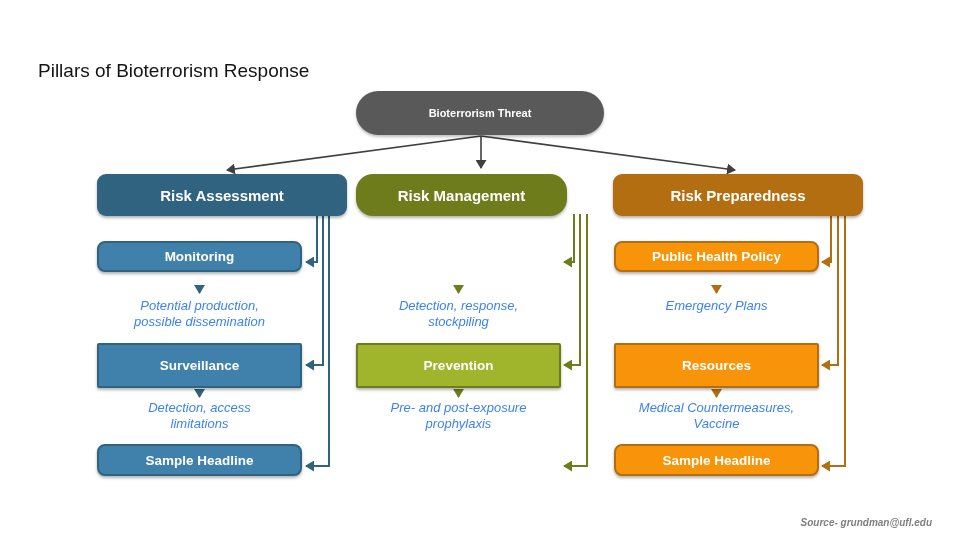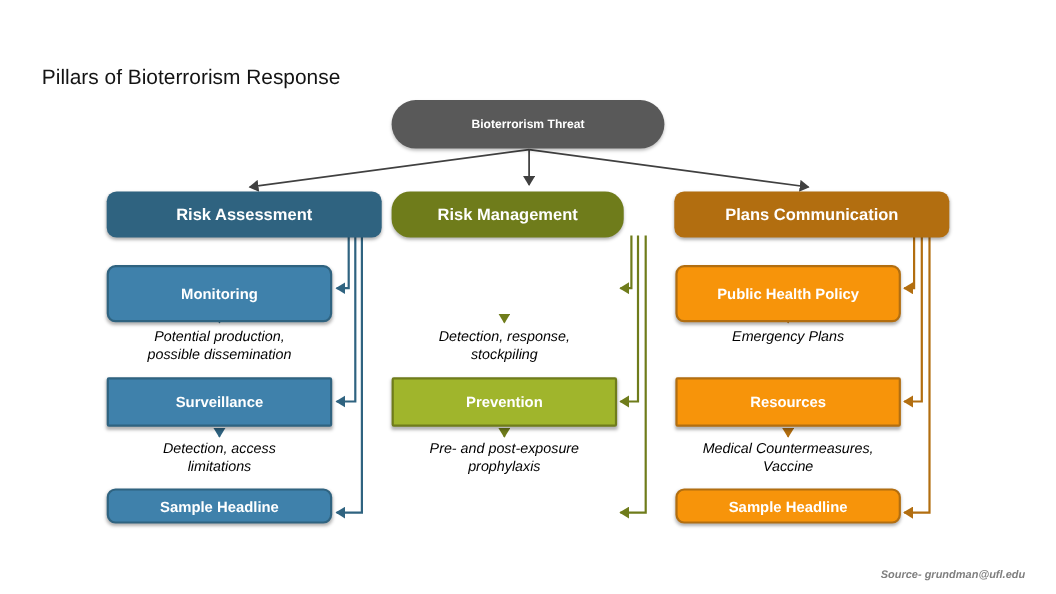--- a/index.html
+++ b/index.html
@@ -16,28 +16,28 @@
               display:flex;align-items:center;justify-content:center;color:#fff;
               font-weight:700;font-size:15px;box-shadow:0 2px 3px rgba(0,0,0,.3);}
   .h0{left:97px;width:250px;background:#2F6380;}
   .h1{left:356px;width:211px;background:#6F7C1B;border-radius:17px;}
   .h2{left:613px;width:250px;background:#B26E10;}
   .node{position:absolute;width:205px;z-index:2;display:flex;align-items:center;
         justify-content:center;color:#fff;font-weight:700;font-size:13.5px;
         border:2px solid;box-sizing:border-box;text-align:center;
         box-shadow:0 2px 3px rgba(0,0,0,.3);}
   .c0{left:97px;}  .c1{left:356px;}  .c2{left:614px;}
-  .r1{top:241px;height:52px;border-radius:8px;}
+  .r1{top:241px;height:31px;border-radius:8px;}
   .r2{top:343px;height:45px;border-radius:2px;}
   .r3{top:444px;height:32px;border-radius:8px;}
   .blue  {background:#3F81AB;border-color:#2F6380;}
   .green {background:#A0B52C;border-color:#6F7C1B;}
   .orange{background:#F7940A;border-color:#B26E10;}
   .desc{position:absolute;width:205px;z-index:2;text-align:center;font-style:italic;
-        font-size:13px;color:#000000;line-height:1.25;white-space:pre-line;}
+        font-size:13px;color:#3b82f6;line-height:1.25;white-space:pre-line;}
   .d1{top:298px;}  .d2{top:400px;}
   .connectors{position:absolute;left:0;top:0;z-index:1;pointer-events:none;}
   .source{position:absolute;right:28px;top:517px;font-size:10px;font-weight:700;
           font-style:italic;color:#7f7f7f;}
 </style>
 </head>
 <body>
 
 <div class="slide">
 
@@ -99,21 +99,21 @@
 limitations</div>
   <div class="node blue c0 r3">Sample Headline</div>
 
   <div class="col-header h1">Risk Management</div>
   <div class="desc c1 d1">Detection, response,
 stockpiling</div>
   <div class="node green c1 r2">Prevention</div>
   <div class="desc c1 d2">Pre- and post-exposure
 prophylaxis</div>
 
-  <div class="col-header h2">Plans Communication</div>
+  <div class="col-header h2">Risk Preparedness</div>
   <div class="node orange c2 r1">Public Health Policy</div>
   <div class="desc c2 d1">Emergency Plans</div>
   <div class="node orange c2 r2">Resources</div>
   <div class="desc c2 d2">Medical Countermeasures,
 Vaccine</div>
   <div class="node orange c2 r3">Sample Headline</div>
 
   <div class="source">Source- grundman@ufl.edu</div>
 </div>
 

